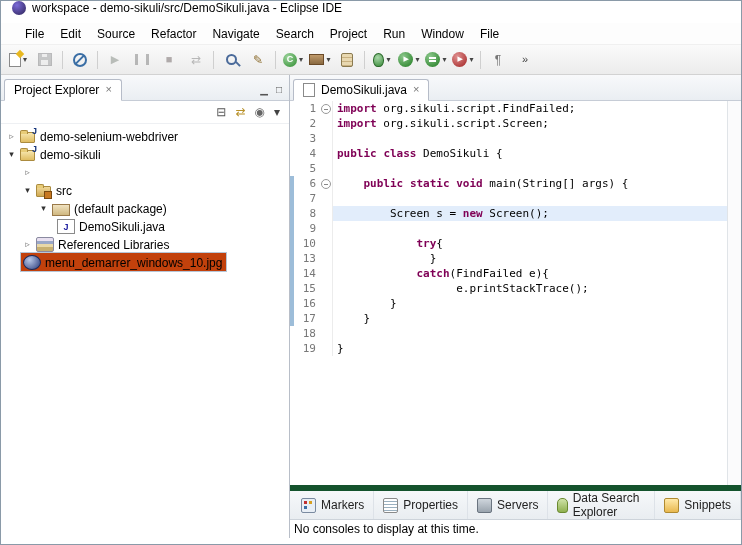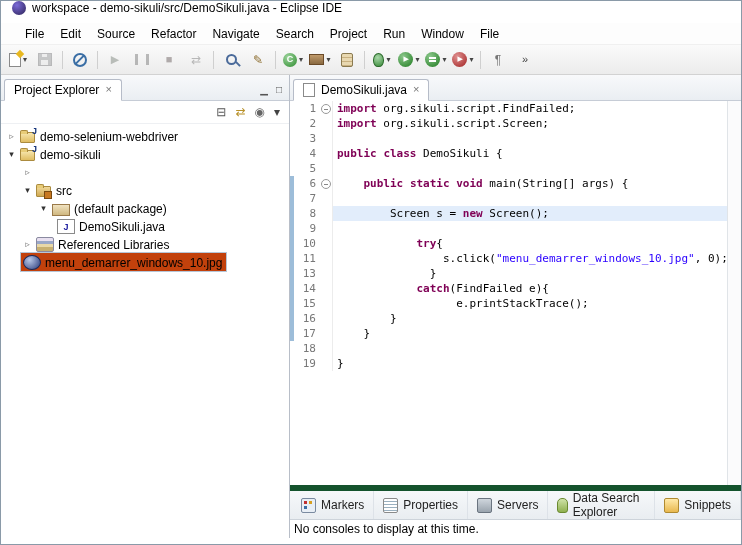--- a/index.html
+++ b/index.html
@@ -356,26 +356,20 @@
               <span class="line-content"></span>
             </div>
             <div class="code-line">
               <span class="rg on"></span>
               <span class="num">10</span>
               <span class="foldc"></span>
               <span class="line-content"><span class="tok-p">            </span><span class="tok-k">try</span><span class="tok-p">{</span></span>
             </div>
             <div class="code-line">
               <span class="rg on"></span>
-              <span class="num">11</span>
-              <span class="foldc"></span>
-              <span class="line-content"><span class="tok-p">                s.click(</span><span class="tok-s">"menu_demarrer_windows_10.jpg"</span><span class="tok-p">, 0);</span></span>
-            </div>
-            <div class="code-line">
-              <span class="rg on"></span>
               <span class="num">13</span>
               <span class="foldc"></span>
               <span class="line-content"><span class="tok-p">              }</span></span>
             </div>
             <div class="code-line">
               <span class="rg on"></span>
               <span class="num">14</span>
               <span class="foldc"></span>
               <span class="line-content"><span class="tok-p">            </span><span class="tok-k">catch</span><span class="tok-p">(FindFailed e){</span></span>
             </div>

